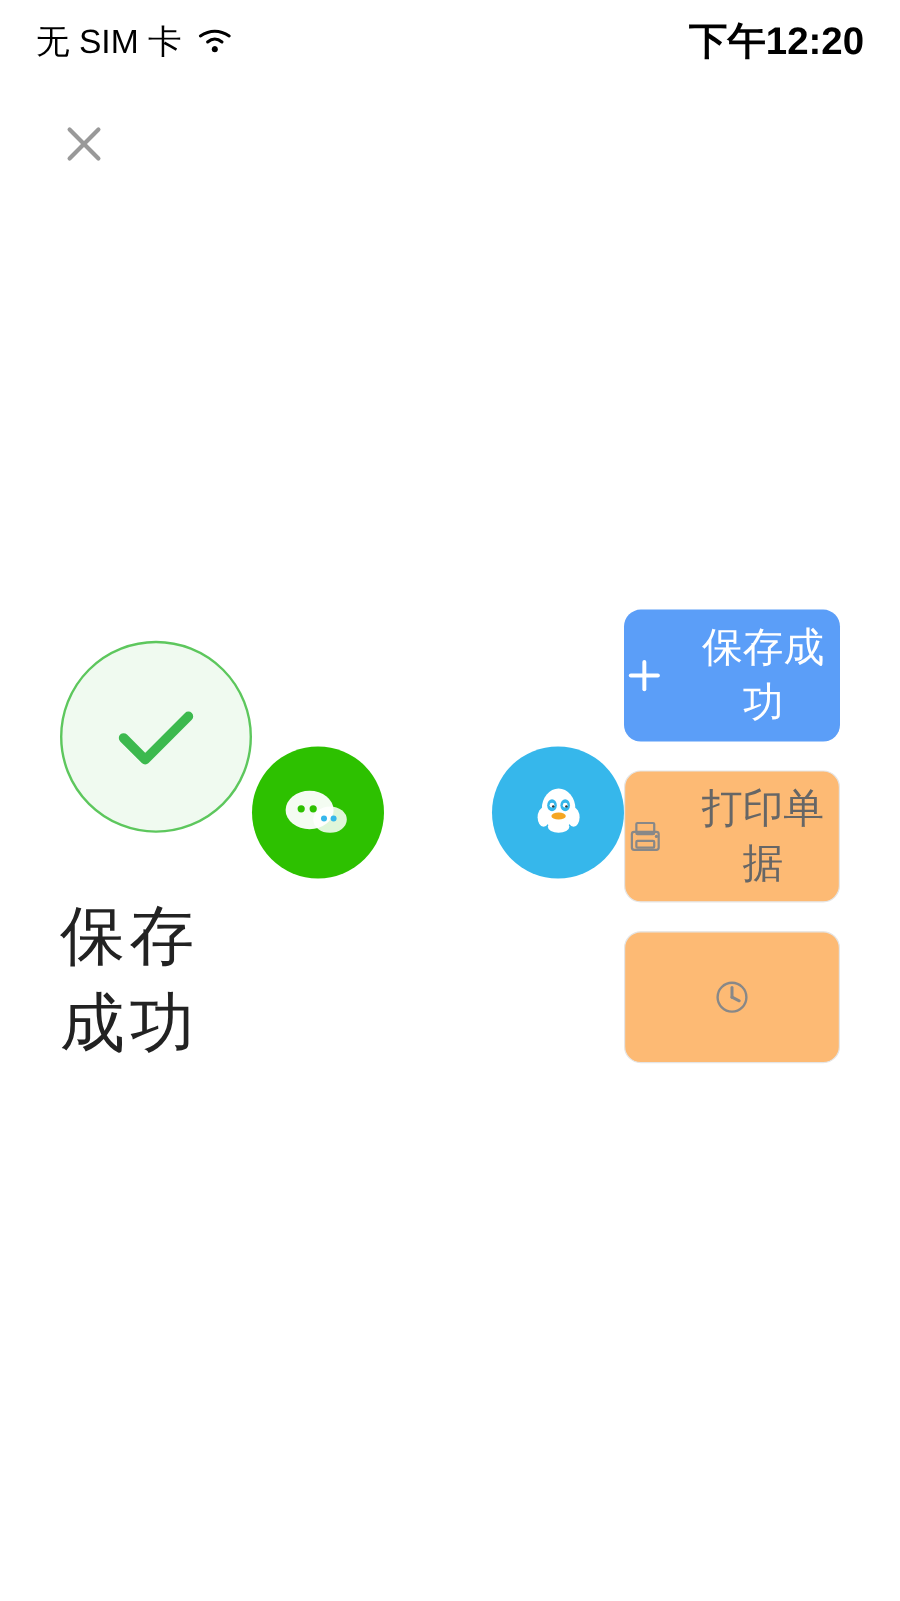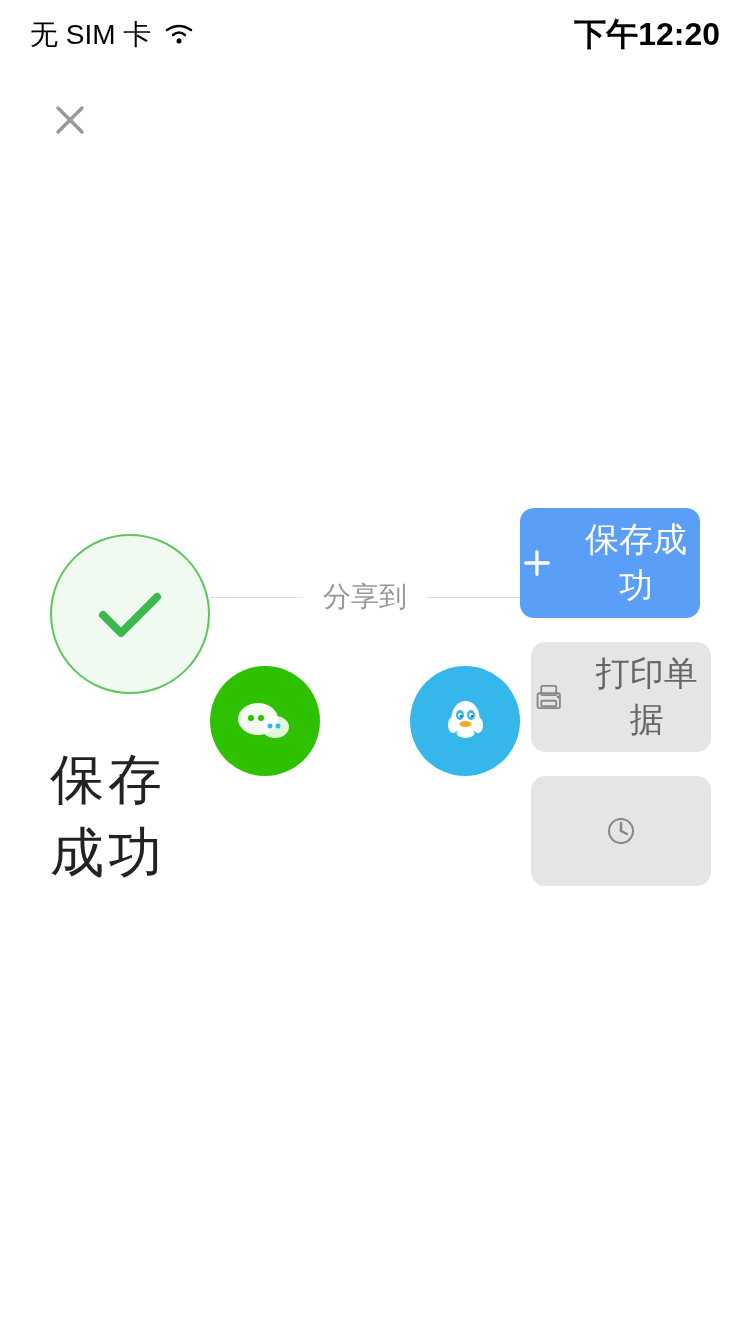--- a/index.html
+++ b/index.html
@@ -214,24 +214,23 @@
       font-size: 34px;
       cursor: pointer;
     }
 
     .action-btn.primary {
       background: #5b9ef8;
       color: #fff;
     }
 
     .action-btn.secondary {
-      background: #e5e5e5;
+      background: #fdba74;
       color: #666;
       border: 1.5px solid #e5e5e5;
-      margin-left: 11px;
     }
 
     .action-btn svg {
       width: 36px;
       height: 36px;
     }
   </style>
 </head>
 <body>
 
@@ -264,25 +263,20 @@
   <div class="success-section">
     <div class="check-circle">
       <svg viewBox="0 0 90 90" fill="none">
         <polyline points="18,46 36,64 72,28" stroke="#3cb94e" stroke-width="8" stroke-linecap="round" stroke-linejoin="round" fill="none"></polyline>
       </svg>
     </div>
     <div class="success-title">保存成功</div>
   </div>
 
   <div class="share-section">
-    <div class="share-divider">
-      <div class="share-divider-line"></div>
-      <span class="share-label">分享到</span>
-      <div class="share-divider-line"></div>
-    </div>
     <div class="share-icons">
       <div class="share-btn wechat">
         <svg viewBox="0 0 65 65" fill="none">
 
           <ellipse cx="25" cy="30" rx="20" ry="16" fill="white" opacity="0.95"></ellipse>
           <ellipse cx="42" cy="38" rx="14" ry="11" fill="white" opacity="0.85"></ellipse>
           <circle cx="18" cy="29" r="3" fill="#2dc100"></circle>
           <circle cx="28" cy="29" r="3" fill="#2dc100"></circle>
           <circle cx="37" cy="37" r="2.5" fill="#36b7eb"></circle>
           <circle cx="45" cy="37" r="2.5" fill="#36b7eb"></circle>

